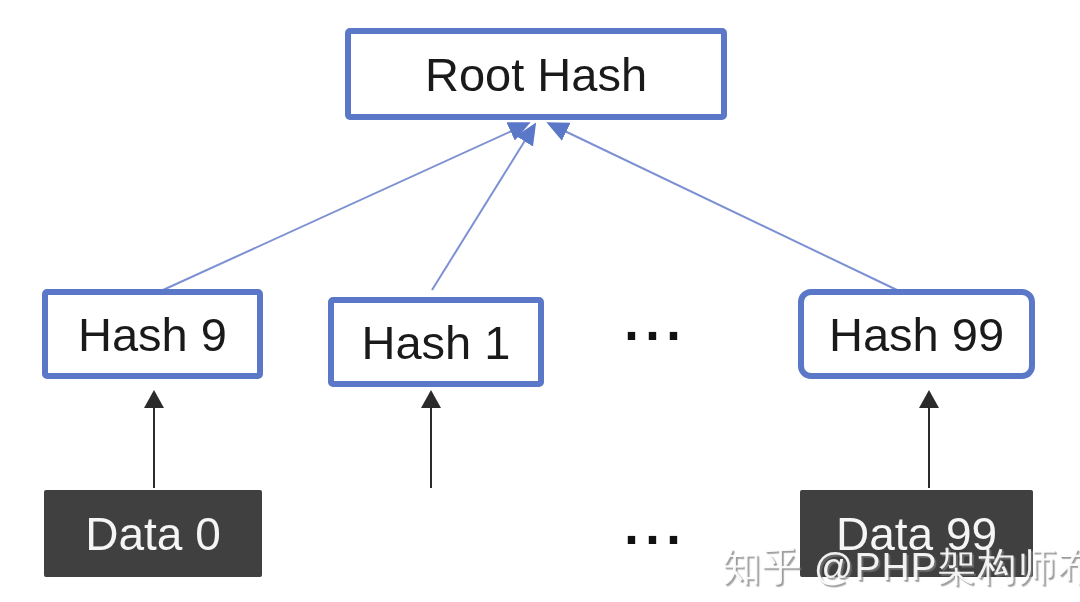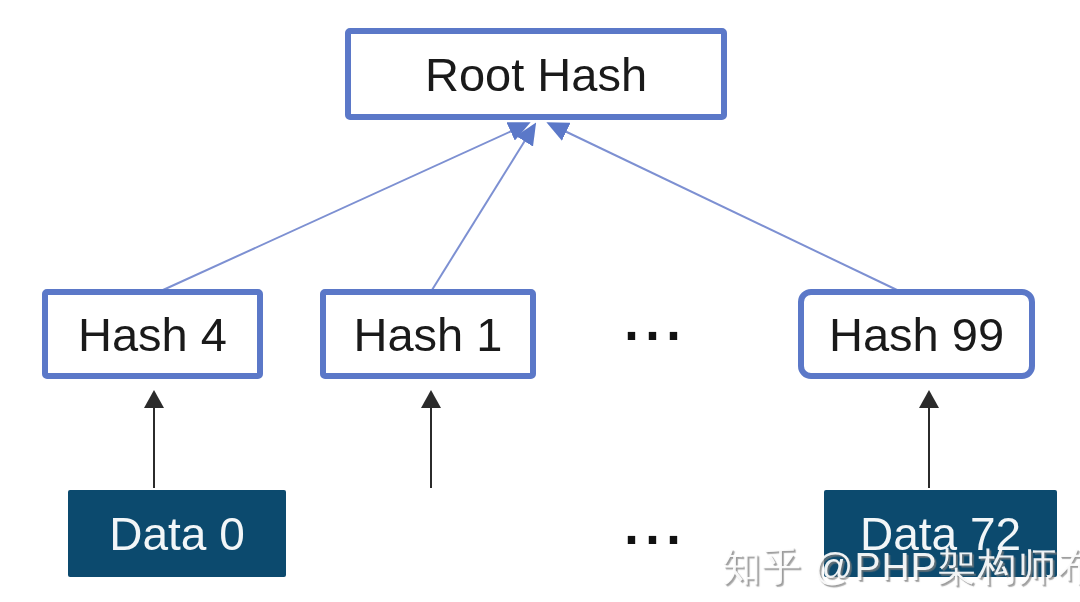--- a/index.html
+++ b/index.html
@@ -14,23 +14,23 @@
   }
   .hash-node{
     background:#ffffff;border:6px solid #5b78c8;border-radius:5px;
     font-size:47px;letter-spacing:0px;
   }
   .root-node{
     left:345px;top:28px;width:382px;height:92px;
   }
   .hash-row{top:289px;height:90px;}
   .data-node{
-    background:#0c4a6e;border:none;border-radius:2px;
+    background:#404040;border:none;border-radius:2px;
     color:rgba(255,255,255,0.95);font-size:46px;
-    top:490px;height:87px;margin-left:24px;
+    top:490px;height:87px;
   }
   .ellipsis{
     position:absolute;z-index:2;width:80px;text-align:center;
     font-size:42px;font-weight:bold;color:#111111;letter-spacing:5px;
     font-family:"DejaVu Sans", sans-serif;
   }
   .watermark{
     position:absolute;left:722px;top:540px;z-index:5;
     font-size:39px;letter-spacing:1px;white-space:nowrap;
     color:rgba(255,255,255,0.92);
@@ -59,33 +59,33 @@
     <line x1="154" y1="488" x2="154" y2="392" stroke="#2b2b2b" stroke-width="2" marker-end="url(#blackArrow)"></line>
     <line x1="431" y1="488" x2="431" y2="392" stroke="#2b2b2b" stroke-width="2" marker-end="url(#blackArrow)"></line>
     <line x1="929" y1="488" x2="929" y2="392" stroke="#2b2b2b" stroke-width="2" marker-end="url(#blackArrow)"></line>
   </svg>
 
   <div class="node hash-node root-node">
     <span>Root Hash</span>
   </div>
 
   <div class="node hash-node hash-row" style="left:42px;width:221px;">
-    <span>Hash 4</span>
+    <span>Hash 9</span>
   </div>
-  <div class="node hash-node hash-row" style="left:320px;width:216px;">
+  <div class="node hash-node hash-row" style="left:328px;width:216px;margin-top:8px;">
     <span>Hash 1</span>
   </div>
   <div class="ellipsis" style="left:615px;top:312px;">···</div>
   <div class="node hash-node hash-row" style="left:798px;width:237px;border-radius:13px;">
     <span>Hash 99</span>
   </div>
 
   <div class="node data-node" style="left:44px;width:218px;">
     <span>Data 0</span>
   </div>
   <div class="ellipsis" style="left:615px;top:516px;">···</div>
   <div class="node data-node" style="left:800px;width:233px;">
-    <span>Data 72</span>
+    <span>Data 99</span>
   </div>
 
   <div class="watermark">知乎 @PHP架构师布乐</div>
 
 </div>
 
 </body></html>

